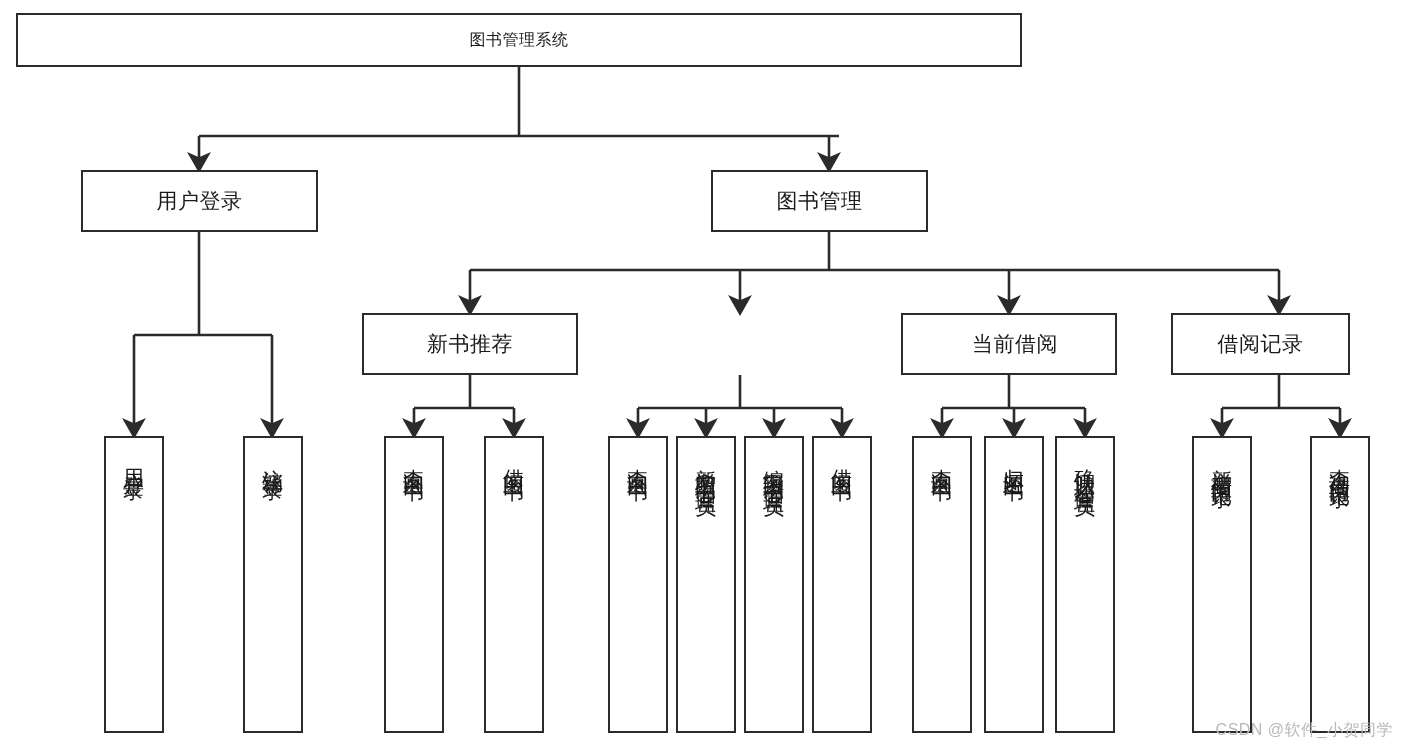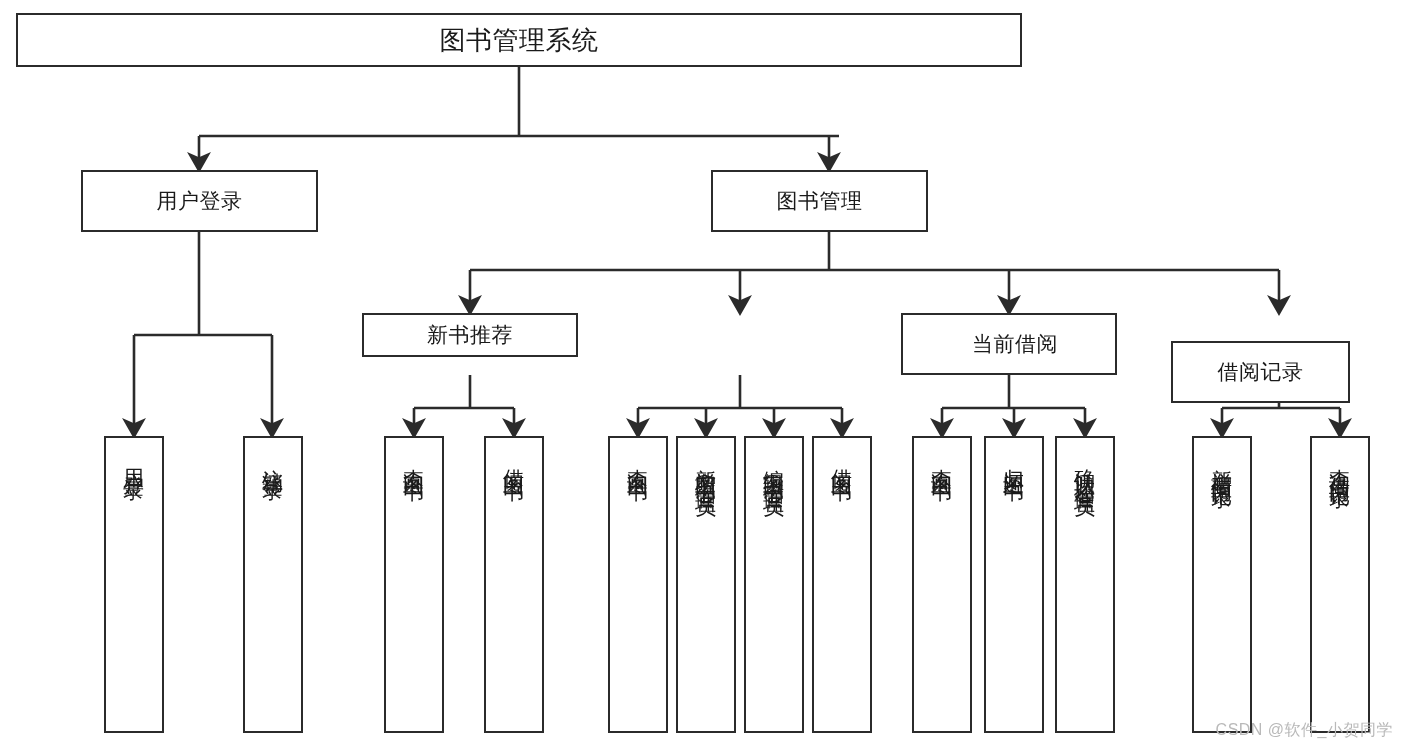--- a/index.html
+++ b/index.html
@@ -40,21 +40,21 @@
   .node-label {
     text-align: center;
     line-height: 1.18;
     letter-spacing: 0.5px;
     white-space: pre-line;
   }
   .node-horizontal .node-label {
     font-size: 21px;
   }
   .node-root .node-label {
-    font-size: 26px;
+    font-size: 16px;
   }
   .node-vertical {
     align-items: flex-start;
     padding-top: 14px;
   }
   .node-vertical .node-label {
     writing-mode: vertical-rl;
     text-orientation: upright;
     font-size: 21px;
     letter-spacing: 4px;
@@ -132,27 +132,27 @@
     <span class="node-label">图书管理系统</span>
   </div>
 
   <div class="node-box node-horizontal" style="left: 81px; top: 170px; width: 237px; height: 62px;">
     <span class="node-label">用户登录</span>
   </div>
   <div class="node-box node-horizontal" style="left: 711px; top: 170px; width: 217px; height: 62px;">
     <span class="node-label">图书管理</span>
   </div>
 
-  <div class="node-box node-horizontal" style="left: 362px; top: 313px; width: 216px; height: 44px;">
+  <div class="node-box node-horizontal" style="left: 362px; top: 313px; width: 216px; height: 62px;">
     <span class="node-label">新书推荐</span>
   </div>
   <div class="node-box node-horizontal" style="left: 901px; top: 313px; width: 216px; height: 62px; padding-left: 12px;">
     <span class="node-label">当前借阅</span>
   </div>
-  <div class="node-box node-horizontal" style="left: 1171px; top: 313px; width: 179px; height: 62px; margin-top: 28px;">
+  <div class="node-box node-horizontal" style="left: 1171px; top: 313px; width: 179px; height: 62px;">
     <span class="node-label">借阅记录</span>
   </div>
 
   <div class="node-box node-vertical" style="left: 104px; top: 436px; width: 60px; height: 297px;">
     <span class="node-label">用户登录</span>
   </div>
   <div class="node-box node-vertical" style="left: 243px; top: 436px; width: 60px; height: 297px;">
     <span class="node-label">注销登录</span>
   </div>
   <div class="node-box node-vertical" style="left: 384px; top: 436px; width: 60px; height: 297px;">

